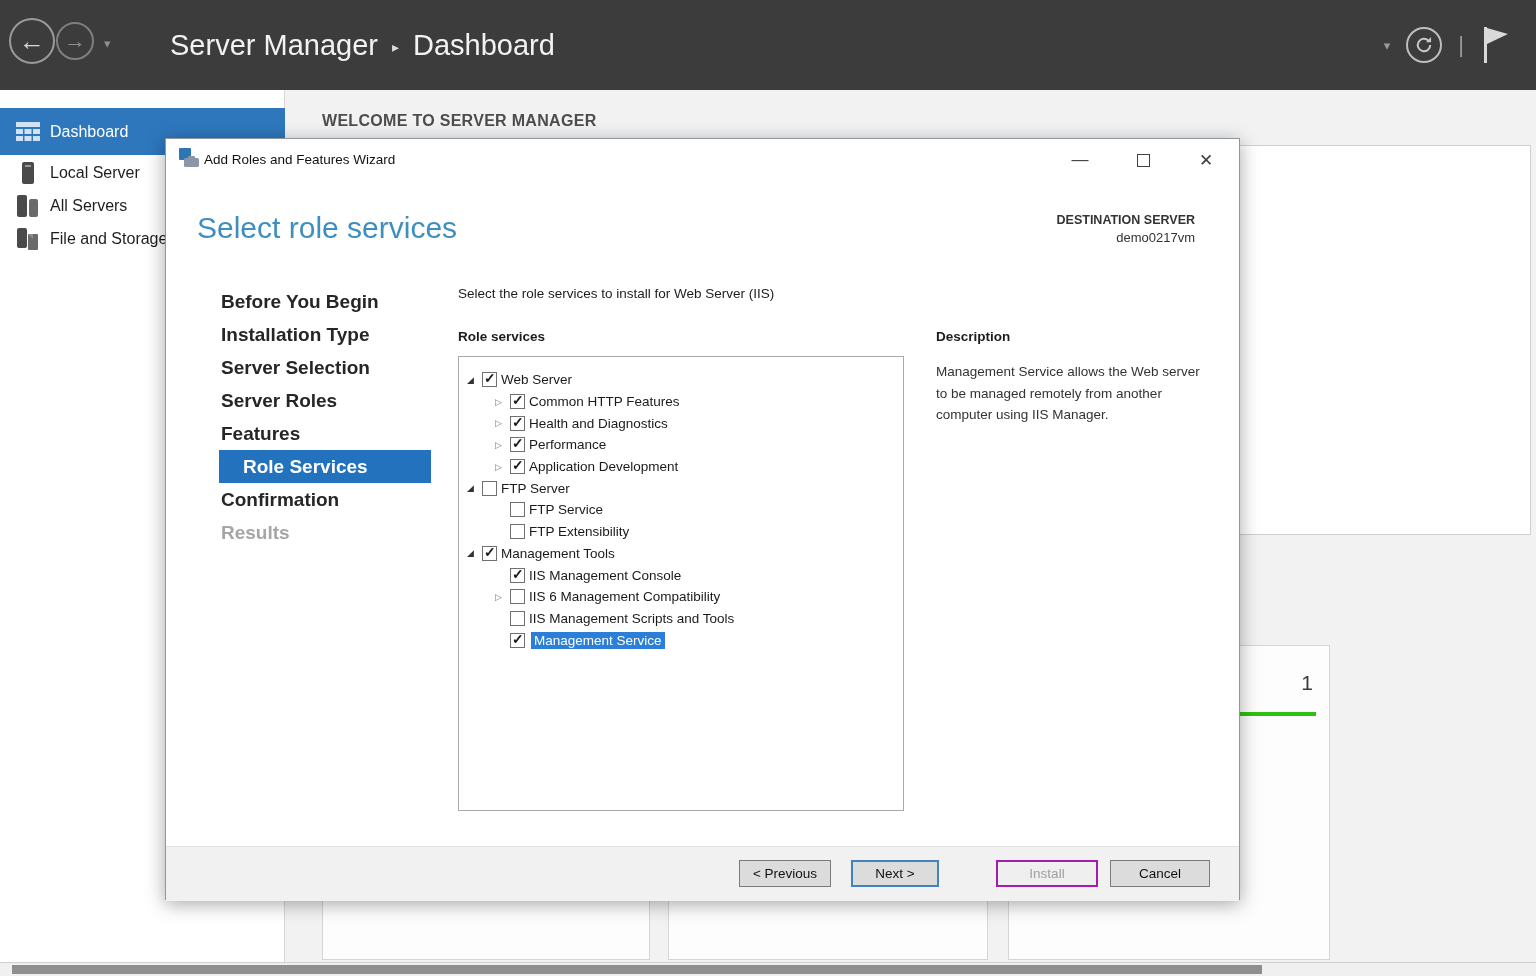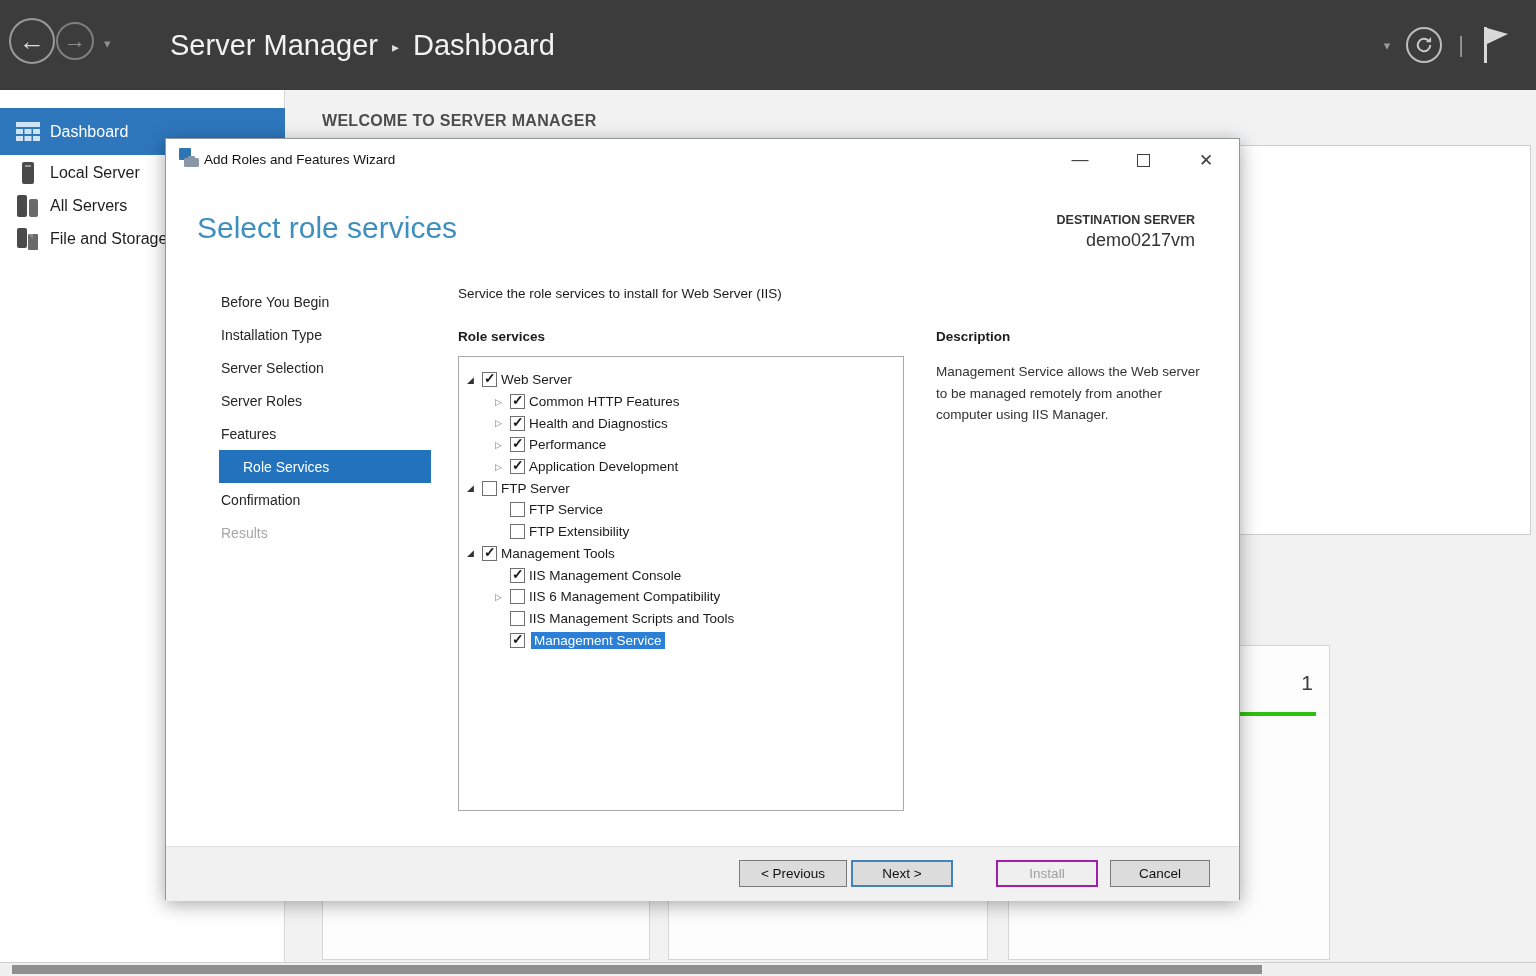--- a/index.html
+++ b/index.html
@@ -44,24 +44,24 @@
   .wz-title{position:absolute;left:38px;top:0;line-height:42px;font-size:13.5px;color:#111;}
   .wz-ico{position:absolute;left:13px;top:9px;}
   .wz-ctl{position:absolute;top:2px;width:38px;height:38px;display:flex;align-items:center;justify-content:center;color:#404040;}
   .ctl-min{left:895px;font-size:17px;}
   .ctl-max{left:958px;}
   .ctl-max .maxbox{width:13px;height:13px;border:1.5px solid #404040;}
   .ctl-close{left:1021px;font-size:17px;}
   .wz-heading{position:absolute;left:31px;top:72px;font-size:30px;font-weight:300;color:#3e8fc0;}
   .wz-dest{position:absolute;right:44px;top:74px;text-align:right;color:#333;}
   .wz-dest .d1{font-size:12.5px;font-weight:bold;}
-  .wz-dest .d2{font-size:18px;margin-top:3px;}
+  .wz-dest .d2{font-size:13px;margin-top:3px;}
 
   .wz-nav{position:absolute;left:53px;top:146px;width:212px;}
-  .nav-item{height:33px;display:flex;align-items:center;font-size:14px;color:#262626;padding-left:2px;}
+  .nav-item{height:33px;display:flex;align-items:center;font-size:19px;color:#262626;padding-left:2px;font-weight:bold;}
   .nav-item.sel{background:#2272bd;color:#ffffff;padding-left:24px;}
   .nav-item.dis{color:#a6a6a6;}
 
   .wz-instruction{position:absolute;left:292px;top:147px;font-size:13.5px;color:#1c1c1c;}
   .wz-treelabel{position:absolute;left:292px;top:190px;font-size:13.5px;font-weight:bold;color:#1c1c1c;}
   .treebox{position:absolute;left:292px;top:217px;width:446px;height:455px;border:1px solid #a9a9a9;background:#ffffff;padding-top:12px;overflow:hidden;}
   .tree-row{height:21.7px;display:flex;align-items:center;}
   .tree-row.lvl0{padding-left:8px;}
   .tree-row.lvl1{padding-left:36px;}
   .exp{width:15px;font-size:9px;color:#333;flex:0 0 15px;}
@@ -70,22 +70,22 @@
   .cb{width:15px;height:15px;border:1px solid #707070;background:#fff;flex:0 0 15px;position:relative;}
   .cb.checked::after{content:"✓";position:absolute;left:1px;top:-3px;font-size:14px;font-weight:bold;color:#1a1a1a;}
   .tlabel{margin-left:4px;font-size:13.5px;color:#1a1a1a;white-space:nowrap;}
   .tlabel.sel{background:#2b7fd6;color:#ffffff;padding:1px 3px;margin-left:6px;}
 
   .wz-desc-title{position:absolute;left:770px;top:190px;font-size:13.5px;font-weight:bold;color:#1c1c1c;}
   .wz-desc-text{position:absolute;left:770px;top:222px;width:273px;font-size:13.5px;line-height:21.5px;color:#333;}
 
   .wz-footer{position:absolute;left:0;top:707px;width:100%;height:55px;background:#f1f1f1;border-top:1px solid #e0e0e0;}
   .btn{position:absolute;top:13px;height:27px;font-size:13.5px;color:#111;background:#dcdcdc;border:1px solid #7a7a7a;display:flex;align-items:center;justify-content:center;}
-  .btn-prev{left:573px;width:108px;}
-  .btn-next{left:685px;width:102px;border:2px solid #4283bd;}
+  .btn-prev{left:573px;width:92px;}
+  .btn-next{left:685px;width:88px;border:2px solid #4283bd;}
   .btn-install{left:830px;width:102px;background:#efefef;border:2px solid #a21caf;color:#a0a0a0;}
   .btn-cancel{left:944px;width:100px;}
 
   svg{display:block;}
 </style>
 </head>
 <body>
 
 <div id="screen">
 
@@ -222,21 +222,21 @@
           <span>Role Services</span>
         </div>
         <div class="nav-item">
           <span>Confirmation</span>
         </div>
         <div class="nav-item dis">
           <span>Results</span>
         </div>
       </div>
 
-    <div class="wz-instruction">Service the role services to install for Web Server (IIS)</div>
+    <div class="wz-instruction">Select the role services to install for Web Server (IIS)</div>
     <div class="wz-treelabel">Role services</div>
     <div class="treebox" id="tree">
         <div class="tree-row lvl0">
           <span class="exp expanded"></span>
           <span class="cb checked"></span>
           <span class="tlabel">Web Server</span>
         </div>
         <div class="tree-row lvl1">
           <span class="exp collapsed"></span>
           <span class="cb checked"></span>

